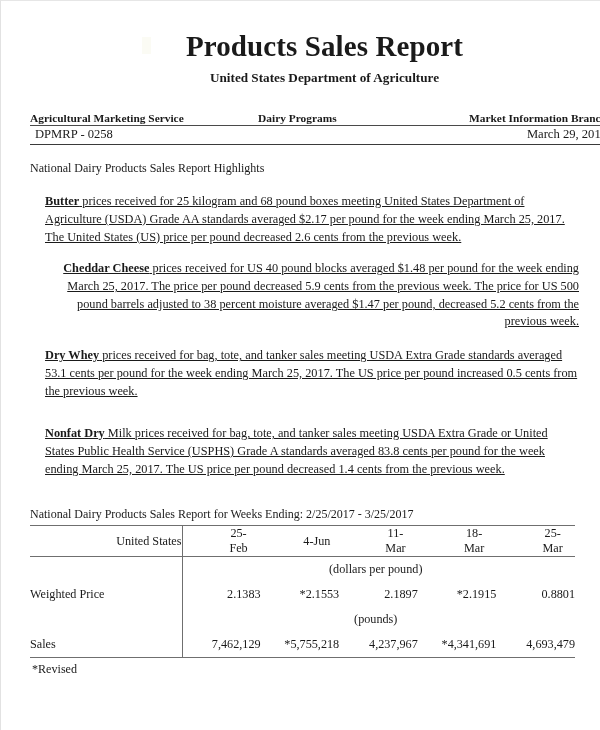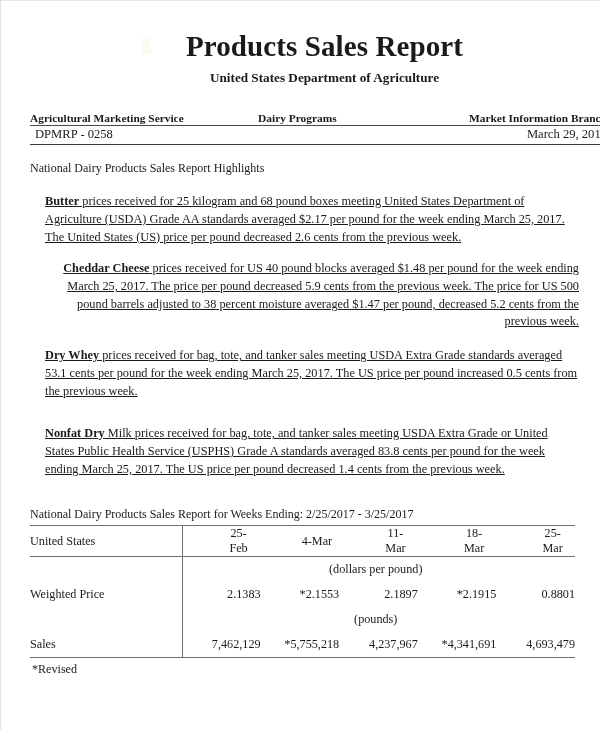--- a/index.html
+++ b/index.html
@@ -116,21 +116,21 @@
   .col-label { width: 152px; }
   .col-data  { width: 78.6px; }
 
   tr.head-row th {
     border-top: 1.2px solid #6f6f6f;
     border-bottom: 1.2px solid #6f6f6f;
     height: 23px;
     vertical-align: middle;
     text-align: center;
   }
-  tr.head-row th.label-head { text-align: left; }
+  tr.head-row th.label-head { text-align: right; }
   tr.head-row th.data-head  { text-align: center; padding-right: 6px; padding-left: 40px; }
 
   .vline { border-left: 1.1px solid #6f6f6f; }
 
   tr.unit-row td {
     height: 25px;
     vertical-align: middle;
     text-align: center;
     padding-right: 6px;
   }
@@ -213,21 +213,21 @@
         <col class="col-data">
           <col class="col-data">
           <col class="col-data">
           <col class="col-data">
           <col class="col-data">
       </colgroup>
       <thead>
         <tr class="head-row">
           <th class="label-head">United States</th>
           <th class="data-head vline">25-Feb</th>
-          <th class="data-head">4-Mar</th>
+          <th class="data-head">4-Jun</th>
           <th class="data-head">11-Mar</th>
           <th class="data-head">18-Mar</th>
           <th class="data-head">25-Mar</th>
         </tr>
       </thead>
       <tbody>
         <tr class="unit-row">
           <td></td>
           <td class="vline" colspan="5">(dollars per pound)</td>
         </tr>

